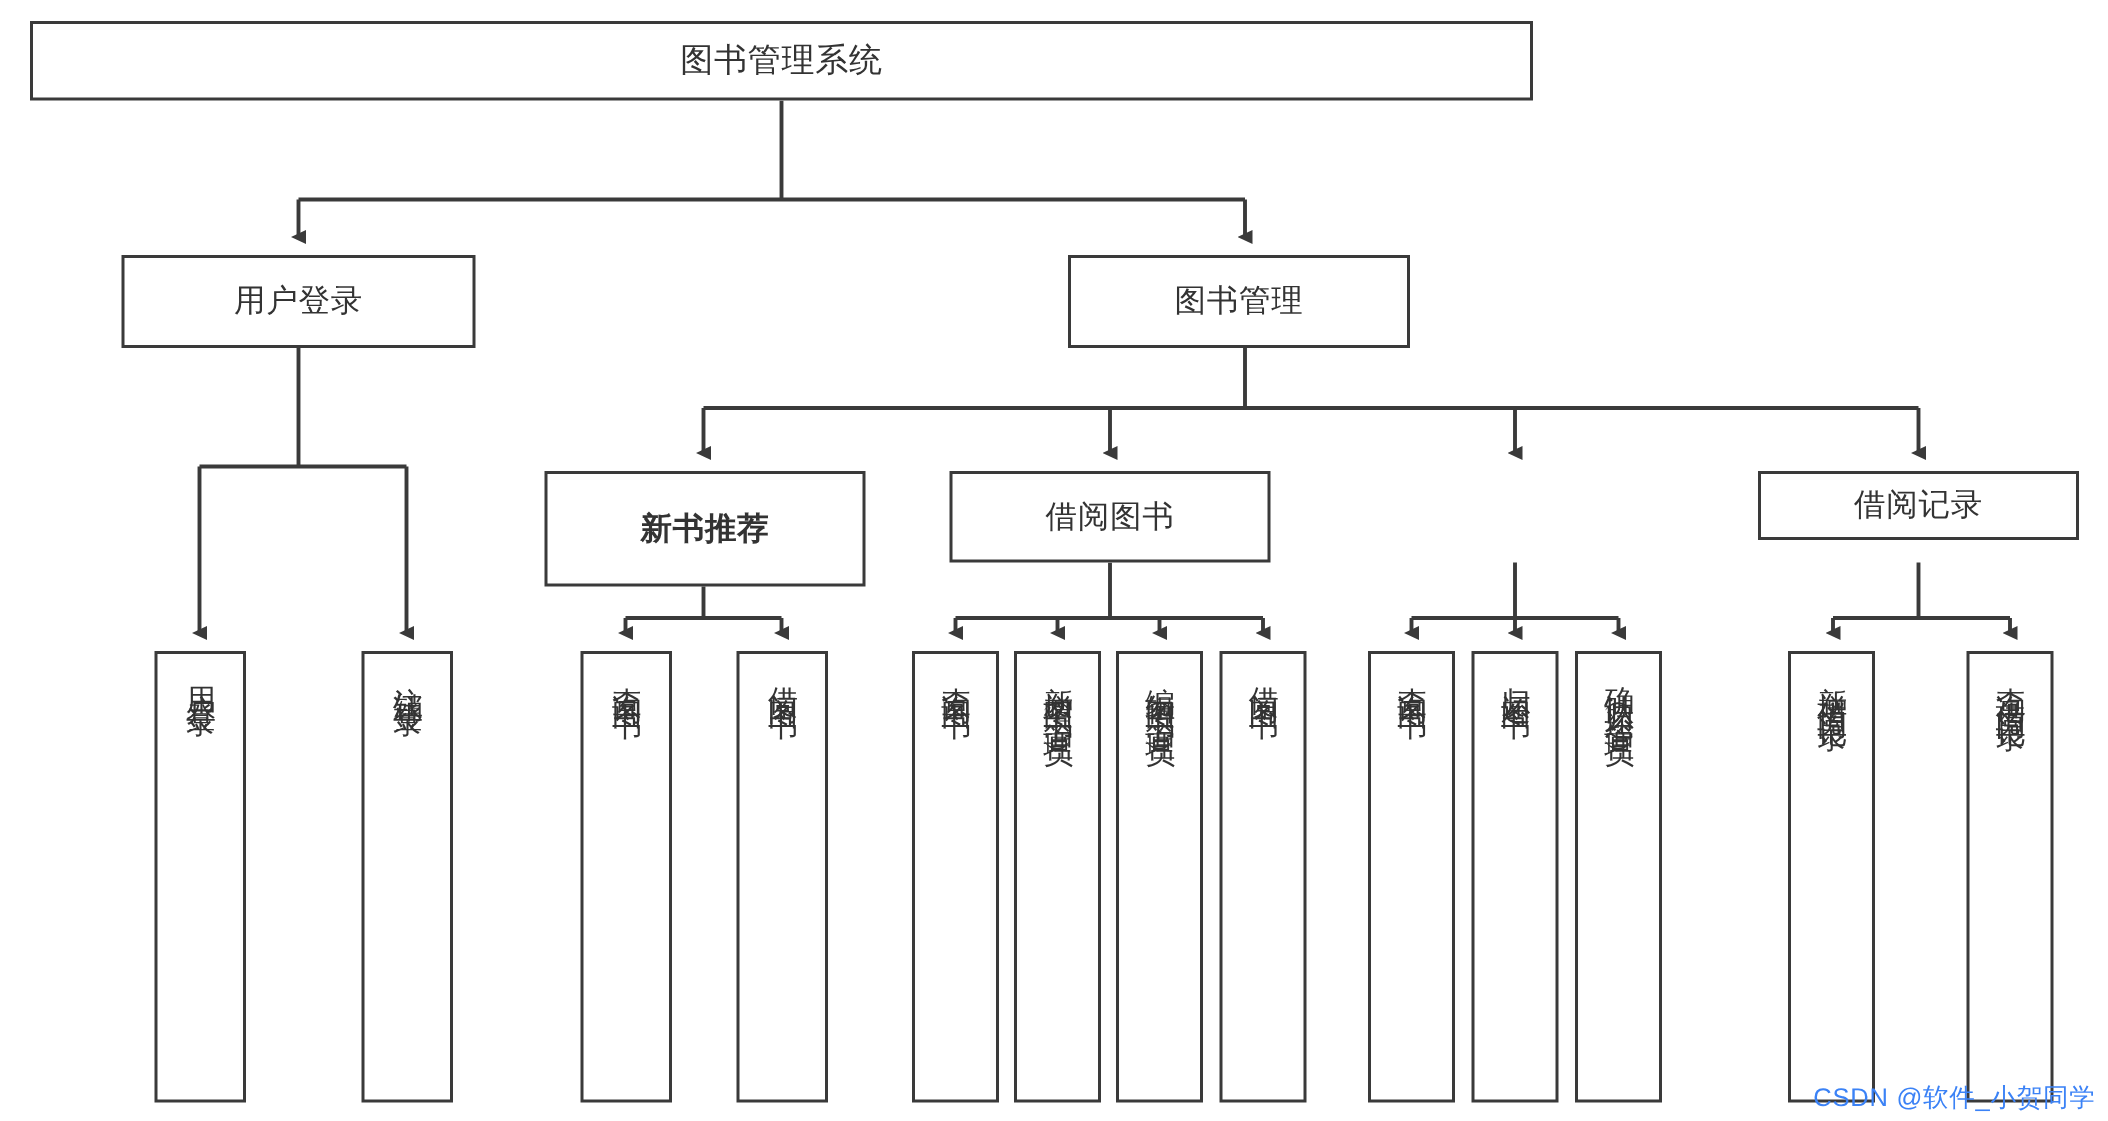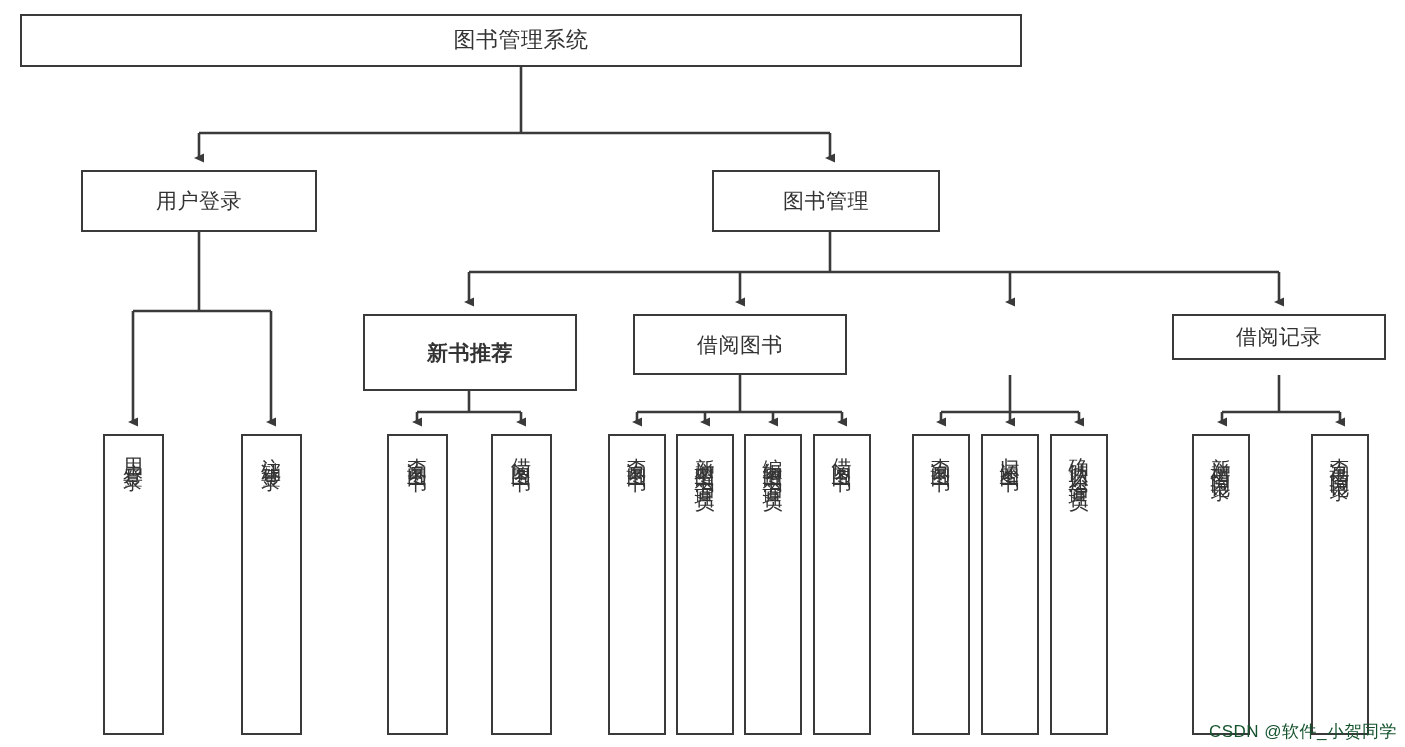--- a/index.html
+++ b/index.html
@@ -60,21 +60,21 @@
     font-size: 20px;
     line-height: 1.0;
     letter-spacing: 5px;
     white-space: nowrap;
   }
   .watermark {
     position: absolute;
     right: 8px;
     bottom: 4px;
     font-size: 17px;
-    color: #14532d;
+    color: #3b82f6;
     letter-spacing: 0.5px;
     z-index: 3;
     white-space: nowrap;
   }
 </style>
 </head>
 <body>
 
 <div id="canvas">
 

